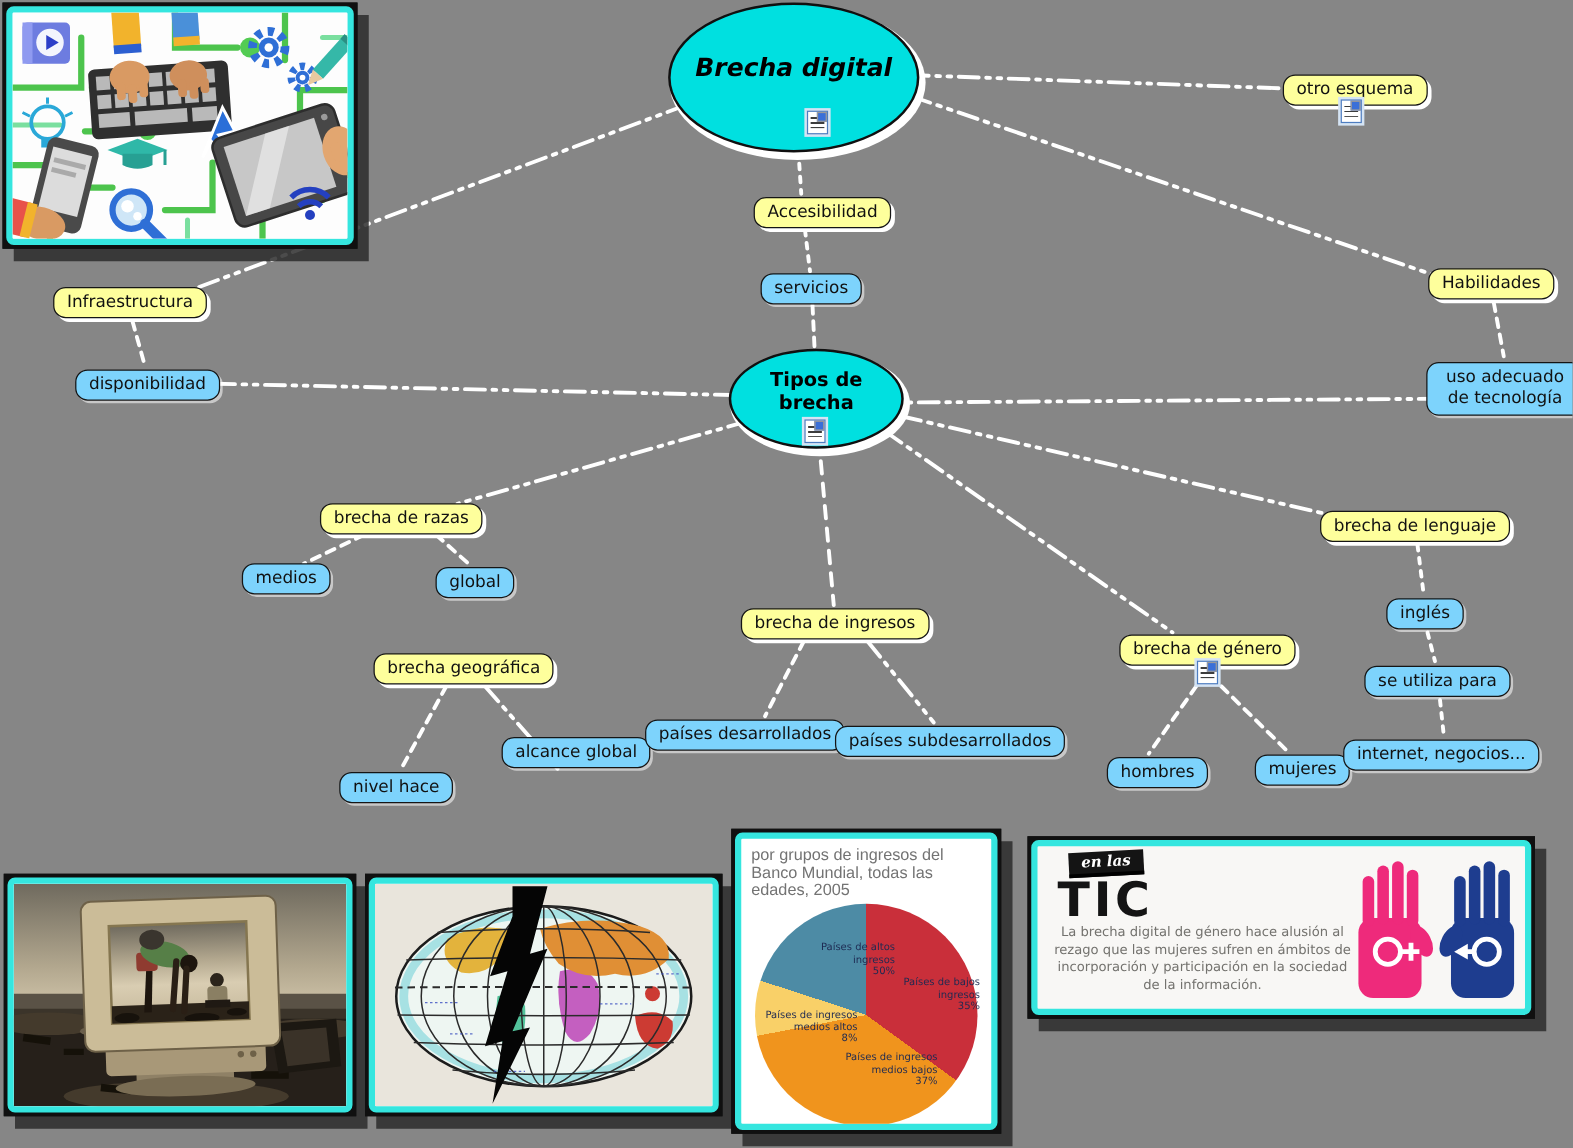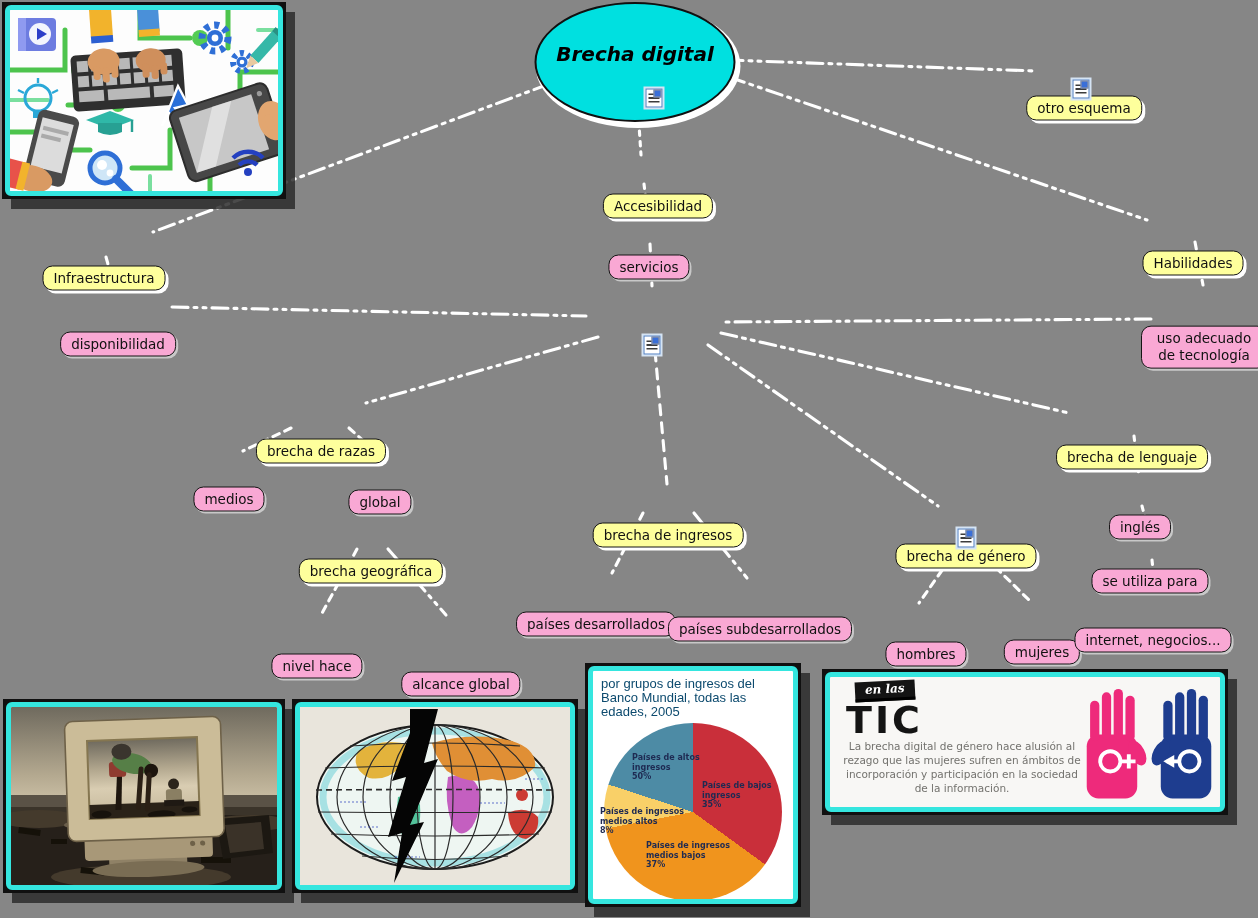--- a/index.html
+++ b/index.html
@@ -8,23 +8,23 @@
   
   #links{position:absolute;left:0;top:0;z-index:1;}
   #links path{stroke:#ffffff;stroke-width:3.1;fill:none;stroke-linecap:round;}
   .dashdot{stroke-dasharray:16 6 3 6 3 6;}
   .dash{stroke-dasharray:7 6;}
   .dashmid{stroke-dasharray:10 8;}
   .dashsm{stroke-dasharray:4.5 6;}
   
   .node{position:absolute;transform:translate(-50%,-50%);z-index:3;white-space:nowrap;
         font-size:13.5px;color:#111;padding:3px 10px 4px;border:1.6px solid #151515;
-        border-radius:10px;text-align:center;margin-top:36px;}
+        border-radius:10px;text-align:center;}
   .y{background:#feff9c;box-shadow:3px 3px 0 #ffffff;}
-  .w{background:#f9a8d4;box-shadow:2px 2px 0 rgba(255,255,255,.55);}
+  .w{background:#7dd3fc;box-shadow:2px 2px 0 rgba(255,255,255,.55);}
   .wrap2{white-space:normal;width:104px;line-height:1.25;}
   .ellipse{position:absolute;transform:translate(-50%,-50%);z-index:3;background:#00e0e0;
            border:2.2px solid #101010;border-radius:50%;box-shadow:3px 4px 0 2px #ffffff;
            display:flex;align-items:center;justify-content:center;text-align:center;}
   #root-ellipse{width:197px;height:100px;padding-bottom:16px;}
   #root-ellipse .lbl{font-size:20px;font-weight:bold;font-style:italic;}
   #hub-ellipse{width:136px;height:64px;padding-bottom:12px;}
   #hub-ellipse .lbl{font-size:15.5px;font-weight:bold;}
   
   .note-icon{position:absolute;transform:translate(-50%,-50%);z-index:5;width:15px;height:17px;
@@ -34,25 +34,25 @@
   .note-icon::after{content:"";position:absolute;right:0px;top:0px;width:6px;height:6px;
              background:#3a6fd8;border:1px solid #9a9a9a;}
   
   .frame{position:absolute;z-index:4;border:3px solid #101010;background:#101010;
          box-shadow:9px 10px 0 rgba(43,43,43,.85);}
   .frame .inner{border:5px solid #35e6df;background:#ffffff;border-radius:6px;overflow:hidden;
                 position:relative;width:100%;height:100%;box-sizing:border-box;}
   
   #pie-box .inner{padding:5px 6px;box-sizing:border-box;}
   .pie-title{font-family:"Liberation Sans",sans-serif;font-size:13px;line-height:1.08;
-             color:#0c4a6e;margin:1px 0 4px 2px;}
+             color:#737373;margin:1px 0 4px 2px;}
   .pie-wrap{position:relative;width:178px;height:178px;margin:2px auto 0;}
   #pie-circle{position:absolute;inset:0;border-radius:50%;}
-  .pie-label{position:absolute;font-size:8px;font-weight:bold;color:#1e2a52;
-             text-align:left;line-height:1.2;z-index:2;}
+  .pie-label{position:absolute;font-size:8px;font-weight:normal;color:#1e2a52;
+             text-align:right;line-height:1.2;z-index:2;}
   
   #info-box .inner{background:#f8f7f5;}
   .info-left{position:absolute;left:10px;top:4px;width:250px;}
   .script-line{font-family:"DejaVu Serif",serif;font-style:italic;font-size:19px;
                letter-spacing:2px;color:#4c4b47;white-space:nowrap;}
   .genero-row{display:flex;align-items:flex-start;margin-top:-2px;}
   .genero{font-size:44px;font-weight:800;letter-spacing:0px;line-height:.95;color:#d23a7e;}
   @supports (-webkit-background-clip:text){
     .genero{background:repeating-linear-gradient(120deg,#e8327e 0 7px,#2c3e8c 7px 13px,
             #c3bcb4 13px 17px,#e8327e 17px 24px);
@@ -97,36 +97,39 @@
     <path class="dashsm" d="M1134 436 L1139 476"></path>
     <path class="dashsm" d="M1142 506 L1148 529"></path>
     <path class="dashsm" d="M1152 560 L1155 588"></path>
   </svg>
 
   <div class="ellipse" id="root-ellipse" style="left:635px;top:62px">
     <span class="lbl">Brecha digital</span>
   </div>
   <span class="note-icon" style="left:654px;top:98px"></span>
 
+  <div class="ellipse" id="hub-ellipse" style="left:653px;top:319px">
+    <span class="lbl">Tipos de brecha</span>
+  </div>
   <span class="note-icon" style="left:652px;top:345px"></span>
 
   <div class="node y" style="left:1084px;top:72px">otro esquema</div>
   <span class="note-icon" style="left:1081px;top:89px"></span>
   <div class="node y" style="left:658px;top:170px">Accesibilidad</div>
   <div class="node w" style="left:649px;top:231px">servicios</div>
   <div class="node y" style="left:104px;top:242px">Infraestructura</div>
   <div class="node w" style="left:118px;top:308px">disponibilidad</div>
   <div class="node y" style="left:1193px;top:227px">Habilidades</div>
   <div class="node w wrap2" style="left:1204px;top:311px">uso adecuado de tecnología</div>
   <div class="node y" style="left:321px;top:415px">brecha de razas</div>
   <div class="node w" style="left:229px;top:463px">medios</div>
   <div class="node w" style="left:380px;top:466px">global</div>
   <div class="node y" style="left:371px;top:535px">brecha geográfica</div>
   <div class="node w" style="left:317px;top:630px">nivel hace</div>
-  <div class="node w" style="left:461px;top:648px">alcance global</div>
+  <div class="node w" style="left:461px;top:602px">alcance global</div>
   <div class="node y" style="left:668px;top:499px">brecha de ingresos</div>
   <div class="node w" style="left:596px;top:588px">países desarrollados</div>
   <div class="node w" style="left:760px;top:593px">países subdesarrollados</div>
   <div class="node y" style="left:966px;top:520px">brecha de género</div>
   <span class="note-icon" style="left:966px;top:538px"></span>
   <div class="node w" style="left:926px;top:618px">hombres</div>
   <div class="node w" style="left:1042px;top:616px">mujeres</div>
   <div class="node y" style="left:1132px;top:421px">brecha de lenguaje</div>
   <div class="node w" style="left:1140px;top:491px">inglés</div>
   <div class="node w" style="left:1150px;top:545px">se utiliza para</div>

